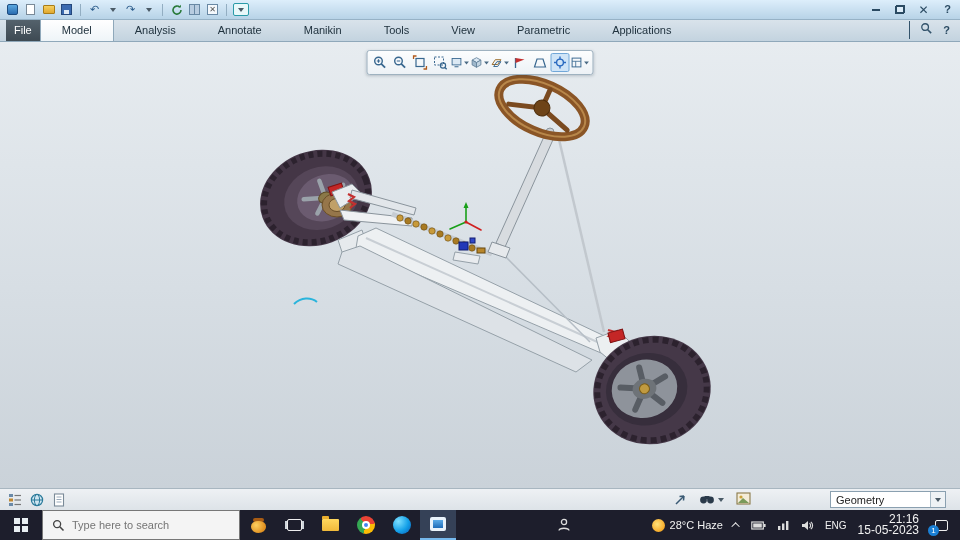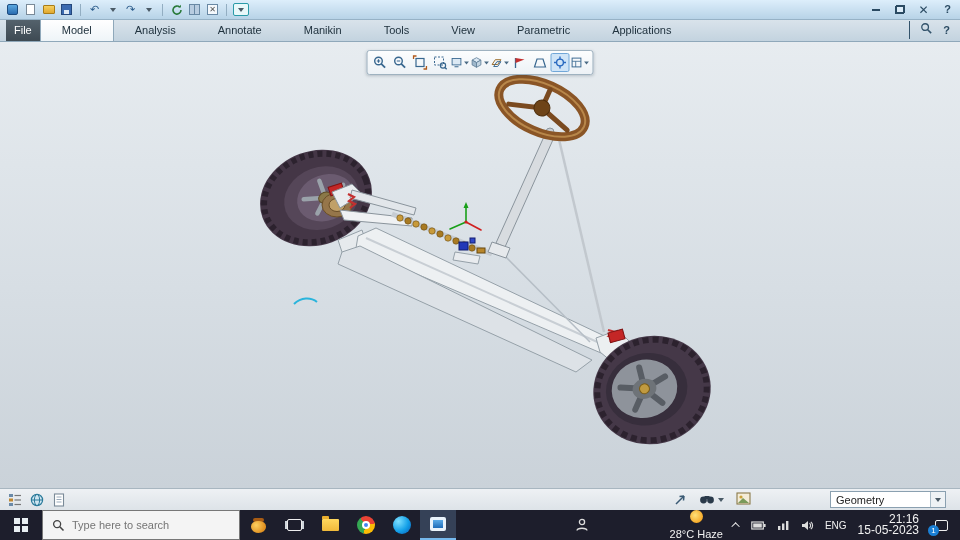--- a/index.html
+++ b/index.html
@@ -89,21 +89,21 @@
   .chrome span { width:8px; height:8px; background:#4285f4; border:2px solid #fff; border-radius:50%; }
   .edge { width:18px; height:18px; border-radius:50%; background:radial-gradient(circle at 30% 30%, #7de0ff, #14a0e8 55%, #0b68c0 90%); }
   .honey { position:relative; width:19px; height:18px; }
   .honey .pot { position:absolute; left:2px; top:5px; width:15px; height:12px; background:radial-gradient(circle at 35% 35%, #ffd060, #e09020 70%); border-radius:45% 45% 50% 50%; }
   .honey .lid { position:absolute; left:4px; top:2px; width:11px; height:4px; background:#a85c14; border-radius:2px; }
   .activewin { width:16px; height:14px; background:#e9f3fb; border-radius:2px; display:flex; align-items:center; justify-content:center; }
   .activewin span { width:10px; height:8px; background:linear-gradient(#5aabe8,#1e6cb8); }
   .tb-spacer { flex:1; }
   .gap70 { width:70px; }
   .tray { display:flex; align-items:center; gap:11px; padding-right:8px; }
-  .weather { display:flex; align-items:center; gap:5px; font-size:11px; color:#f2f2f2;flex-direction:column; }
+  .weather { display:flex; align-items:center; gap:5px; font-size:11px; color:#f2f2f2; }
   .sun { width:13px; height:13px; border-radius:50%; background:radial-gradient(circle at 40% 40%, #ffe27a, #f5a623 75%); }
   .chevup { width:6px; height:6px; border-left:1.6px solid #eee; border-top:1.6px solid #eee; transform:rotate(45deg) translateY(2px); }
   .lang { font-size:10px; color:#f2f2f2; }
   .clock { font-size:12px; line-height:11px; text-align:right; color:#f2f2f2; }
   .notif { position:relative; width:22px; height:22px; display:flex; align-items:center; justify-content:center; }
   .notifsq { width:13px; height:11px; border:1.5px solid #eee; border-radius:2px 2px 2px 0; }
   .badge { position:absolute; left:-2px; bottom:0px; min-width:11px; height:11px; border-radius:6px; background:#1a7fd4;
     color:#fff; font-size:8px; display:flex; align-items:center; justify-content:center; padding:0 2px; }
   .trayicon { display:flex; align-items:center; justify-content:center; }
 </style>

